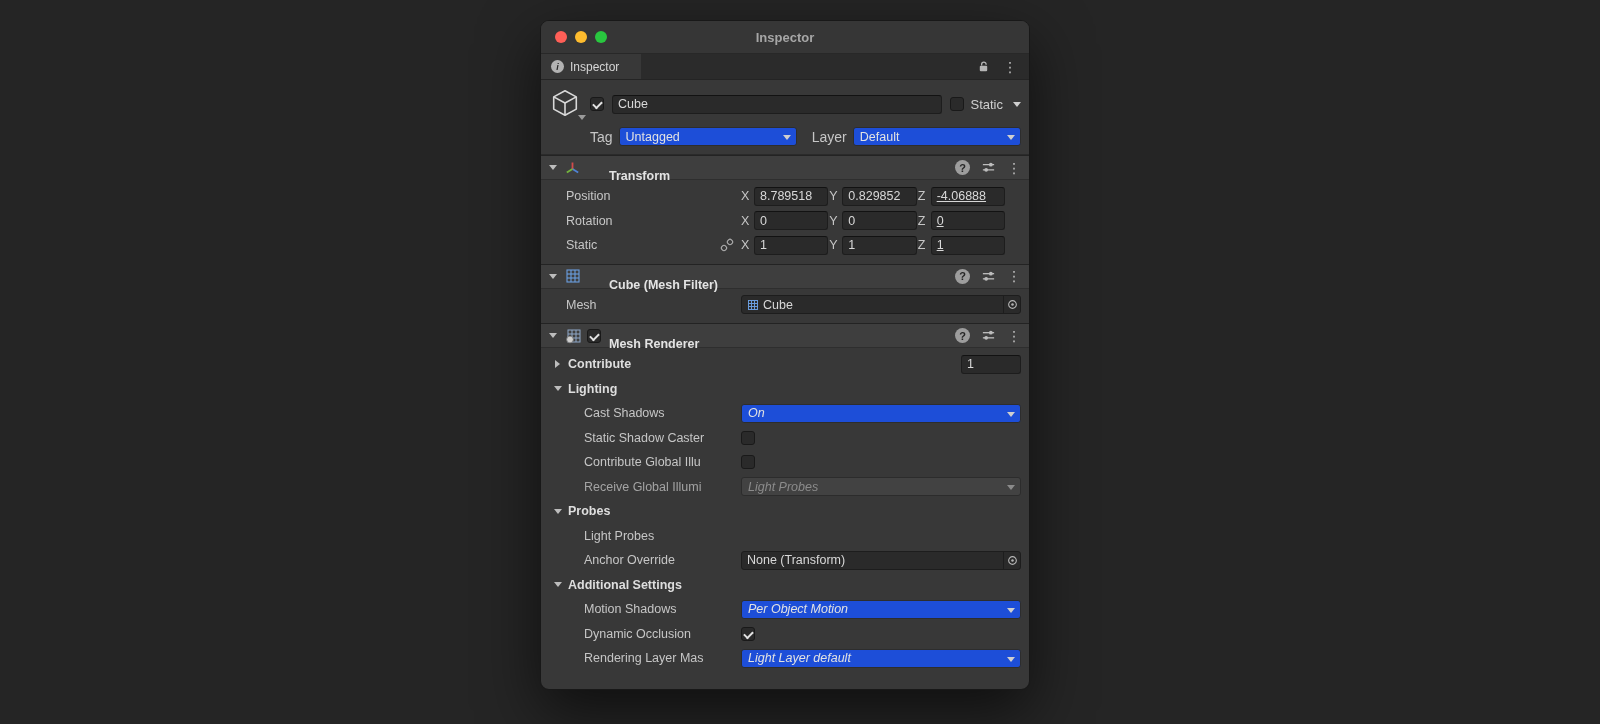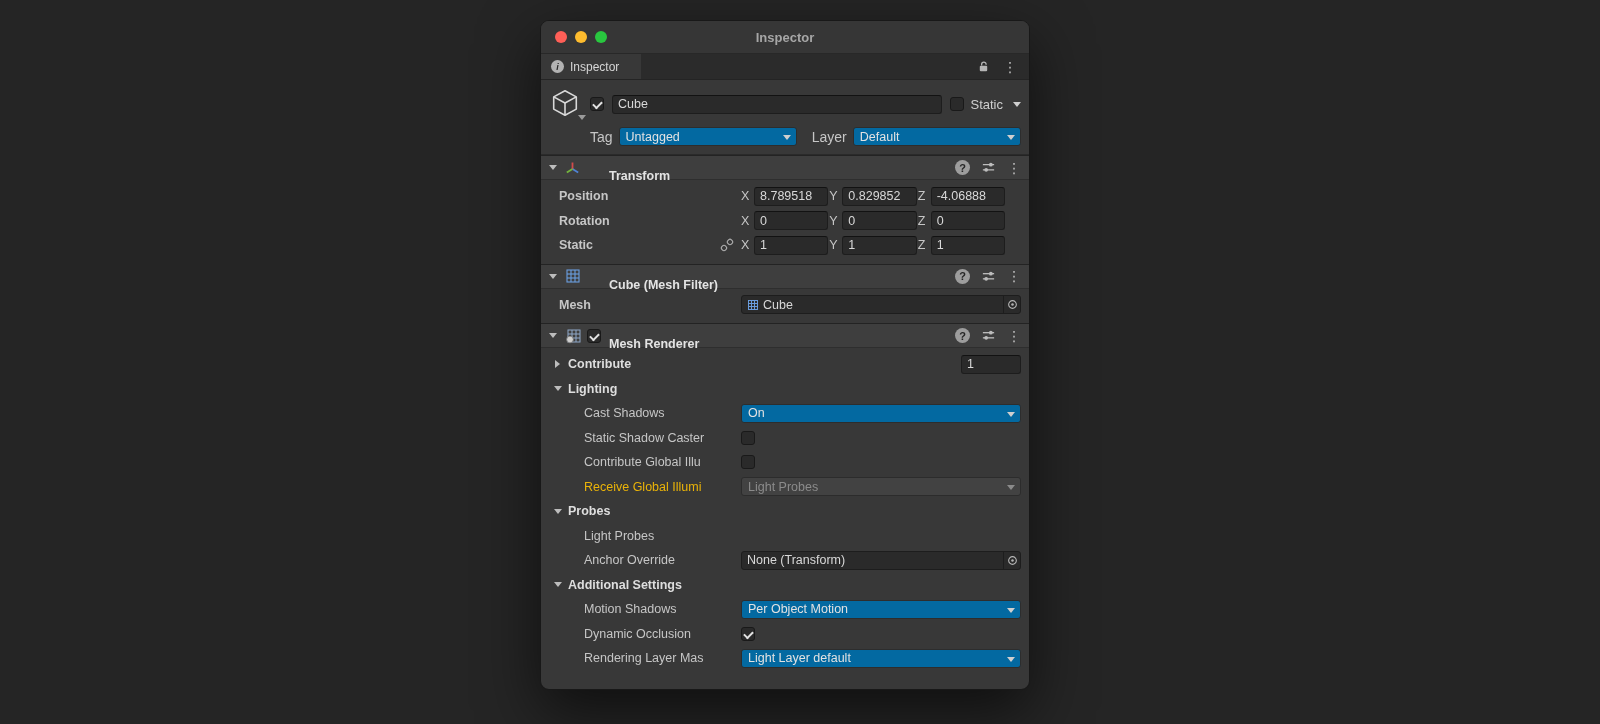--- a/index.html
+++ b/index.html
@@ -44,21 +44,21 @@
   .static-label { font-size:13px; color:#cfcfcf; margin-left:6px; }
   .dd-arrow { width:0; height:0; border-left:4px solid transparent; border-right:4px solid transparent;
     border-top:5px solid #cfcfcf; flex:0 0 auto; }
   .static-group .dd-arrow { margin-left:10px; }
   .mini-arrow { width:0; height:0; border-left:4px solid transparent; border-right:4px solid transparent;
     border-top:5px solid #9a9a9a; }
 
   .go-row2 { display:flex; align-items:center; margin-top:6px; padding-left:41px; }
   .go-lbl { font-size:14px; color:#c6c6c6; margin-right:6px; flex:0 0 auto; }
   .go-lbl.layer { margin-left:15px; }
-  .dropdown { background:#0369a1; border:1px solid #2d2d2d; border-radius:3px; height:19px;
+  .dropdown { background:#1d4ed8; border:1px solid #2d2d2d; border-radius:3px; height:19px;
     display:flex; align-items:center; padding:0 18px 0 6px; font-size:12.5px; color:#e2e2e2;
     position:relative; min-width:0; white-space:nowrap; overflow:hidden; }
   .dropdown .dd-arrow { position:absolute; right:5px; top:7px; }
   .dropdown.disabled { background:#424242; border-color:#2c2c2c; color:#8b8b8b; }
   .dropdown.disabled .dd-arrow { border-top-color:#8b8b8b; }
   .tag-dd { flex:1.07; } .layer-dd { flex:1; }
 
   
   .comp { border-top:1px solid #232323; flex:0 0 auto; }
   .comp-header { height:24px; background:#3e3e3e; border-bottom:1px solid #2e2e2e;
@@ -72,38 +72,38 @@
   .check-slot { width:22px; display:flex; align-items:center; flex:0 0 auto; }
   .comp-title { font-size:12.5px; font-weight:bold; color:#e3e3e3; white-space:nowrap;margin-top:17px; }
   .hdr-icons { margin-left:auto; display:flex; align-items:center; gap:11px; }
   .help-badge { width:15px; height:15px; border-radius:50%; background:#9d9d9d; color:#262626;
     font-size:11px; font-weight:bold; display:flex; align-items:center; justify-content:center; }
 
   .rows { padding:4px 0 6px 0; }
   .row { height:24.5px; display:flex; align-items:center; padding:0 8px; }
   .label-col { width:192px; flex:0 0 auto; display:flex; align-items:center; overflow:hidden; }
   .lbl { font-size:12.5px; color:#c6c6c6; white-space:nowrap; overflow:hidden; }
-  .lbl.ind1 { margin-left:10px;font-weight:bold; }
+  .lbl.ind1 { margin-left:17px; }
   .lbl.ind2 { margin-left:35px; }
   .lbl.bold { font-weight:bold; color:#dedede; margin-left:5px; }
   .fold-slot { width:11px; margin-left:3px; display:flex; justify-content:center; flex:0 0 auto; }
-  .row.disabled .lbl { color:#eab308; }
+  .row.disabled .lbl { color:#a3a3a3; }
   .ctrl { flex:1; min-width:0; display:flex; align-items:center; }
   .axis { width:13px; font-size:12.5px; color:#c6c6c6; flex:0 0 auto; }
   .vfield { flex:1; min-width:0; margin-right:1px; }
-  .vfield.last { margin-right:16px; }
+  .vfield.last { margin-right:16px;text-decoration:underline; }
   .unlink { margin-left:auto; margin-right:7px; display:flex; align-items:center; }
 
   .objfield { position:relative; background:#2a2a2a; border:1px solid #1d1d1d; border-radius:3px;
     height:19px; display:flex; align-items:center; gap:4px; padding:0 22px 0 5px; flex:1; min-width:0;
     font-size:12.5px; color:#d8d8d8; white-space:nowrap; overflow:hidden; }
   .obj-picker { position:absolute; right:0; top:0; bottom:0; width:17px; display:flex;
     align-items:center; justify-content:center; border-left:1px solid #1d1d1d; }
   .count-field { margin-left:auto; width:60px; flex:0 0 auto; }
-  .ctrl .dropdown { flex:1; }
+  .ctrl .dropdown { flex:1;font-style:italic; }
 </style>
 </head>
 <body>
 
 <div class="window">
 
   <div class="titlebar">
     <div class="traffic">
       <span class="tl red"></span>
       <span class="tl yellow"></span>

